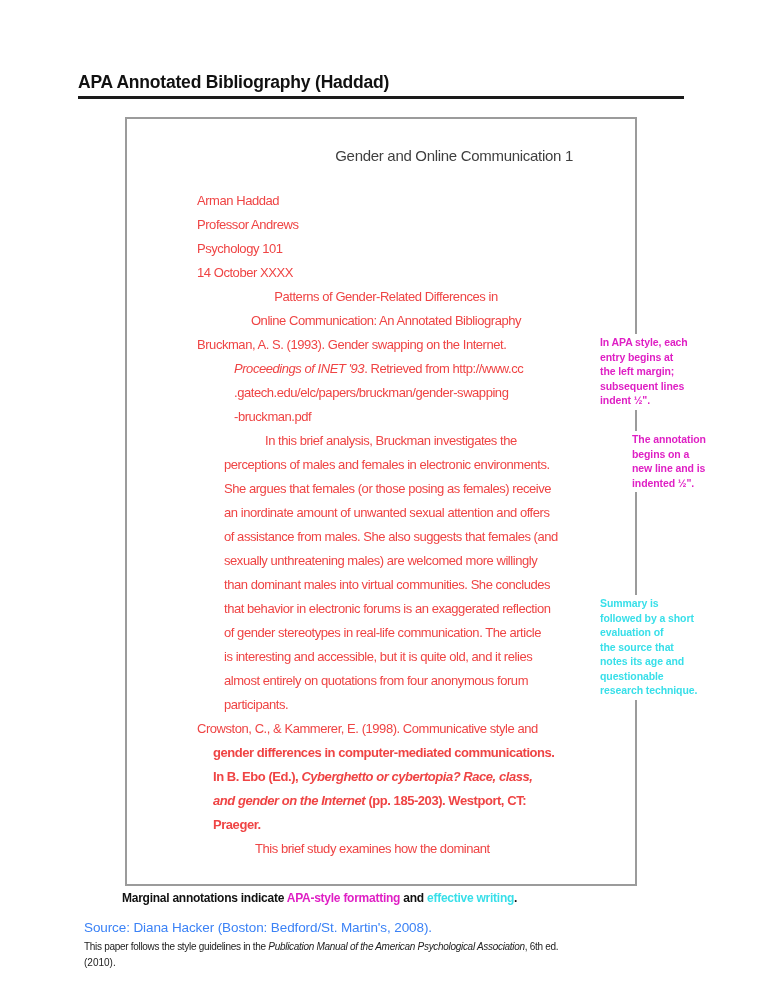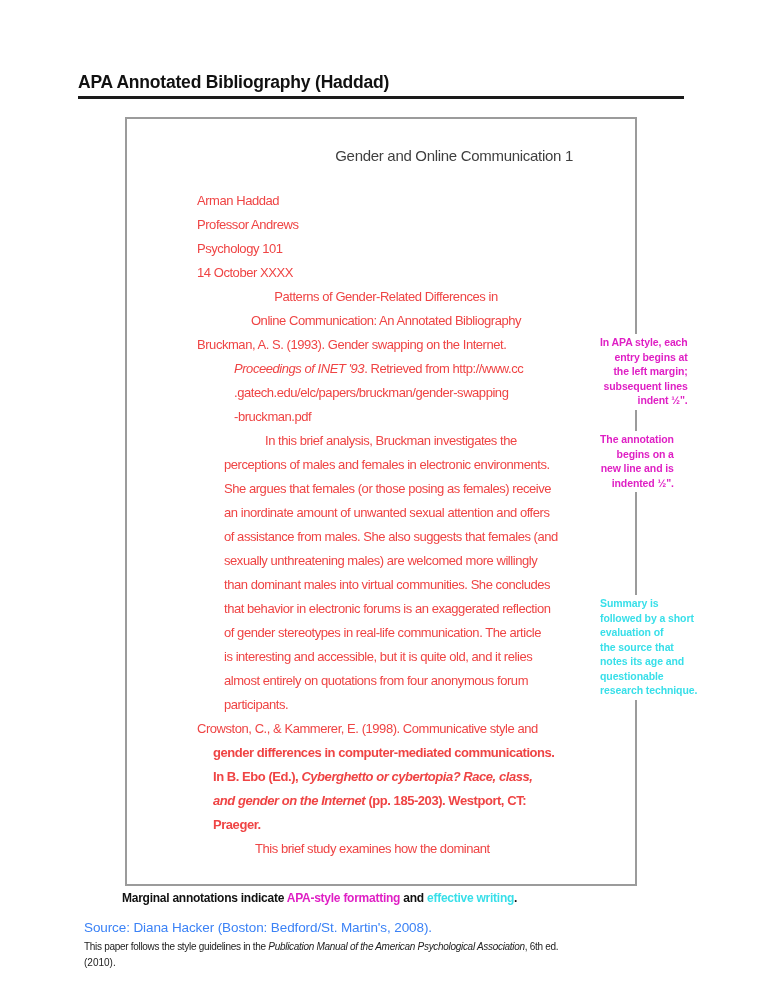--- a/index.html
+++ b/index.html
@@ -22,24 +22,24 @@
   .ind-h{margin-left:37px;}
   .ind-h2{margin-left:16px;font-weight:bold;}
   .ind-a{margin-left:27px;}
   .ind-af{margin-left:68px;}
   .ind-af2{margin-left:58px;}
 
   .margin-note{position:absolute;left:600px;background:#fff;font-size:10.5px;font-weight:bold;
                line-height:14.5px;letter-spacing:-0.1px;white-space:pre-line;
                padding:1px 3px 2px 0;z-index:3;}
   .note-1{top:334px;}
-  .note-2{top:431px;}
+  .note-2{top:431px;margin-left:32px;}
   .note-3{top:595px;}
 
-  .c-magenta{color:var(--magenta,#df1fc4);text-align:right;}
+  .c-magenta{color:var(--magenta,#df1fc4);}
   .c-cyan{color:var(--cyan,#38dfe9);}
   .c-black{color:#111;}
 
   .caption{position:absolute;left:122px;top:891px;font-size:12px;font-weight:bold;
            letter-spacing:-0.25px;color:#111;white-space:nowrap;}
   .source-1{position:absolute;left:84px;top:920px;font-size:13.5px;color:#3b82f6;
             letter-spacing:-0.1px;white-space:nowrap;}
   .source-2{position:absolute;left:84px;top:941px;font-size:10px;color:#222;
             letter-spacing:-0.3px;white-space:nowrap;}
   .source-2 .it{font-style:italic;}

